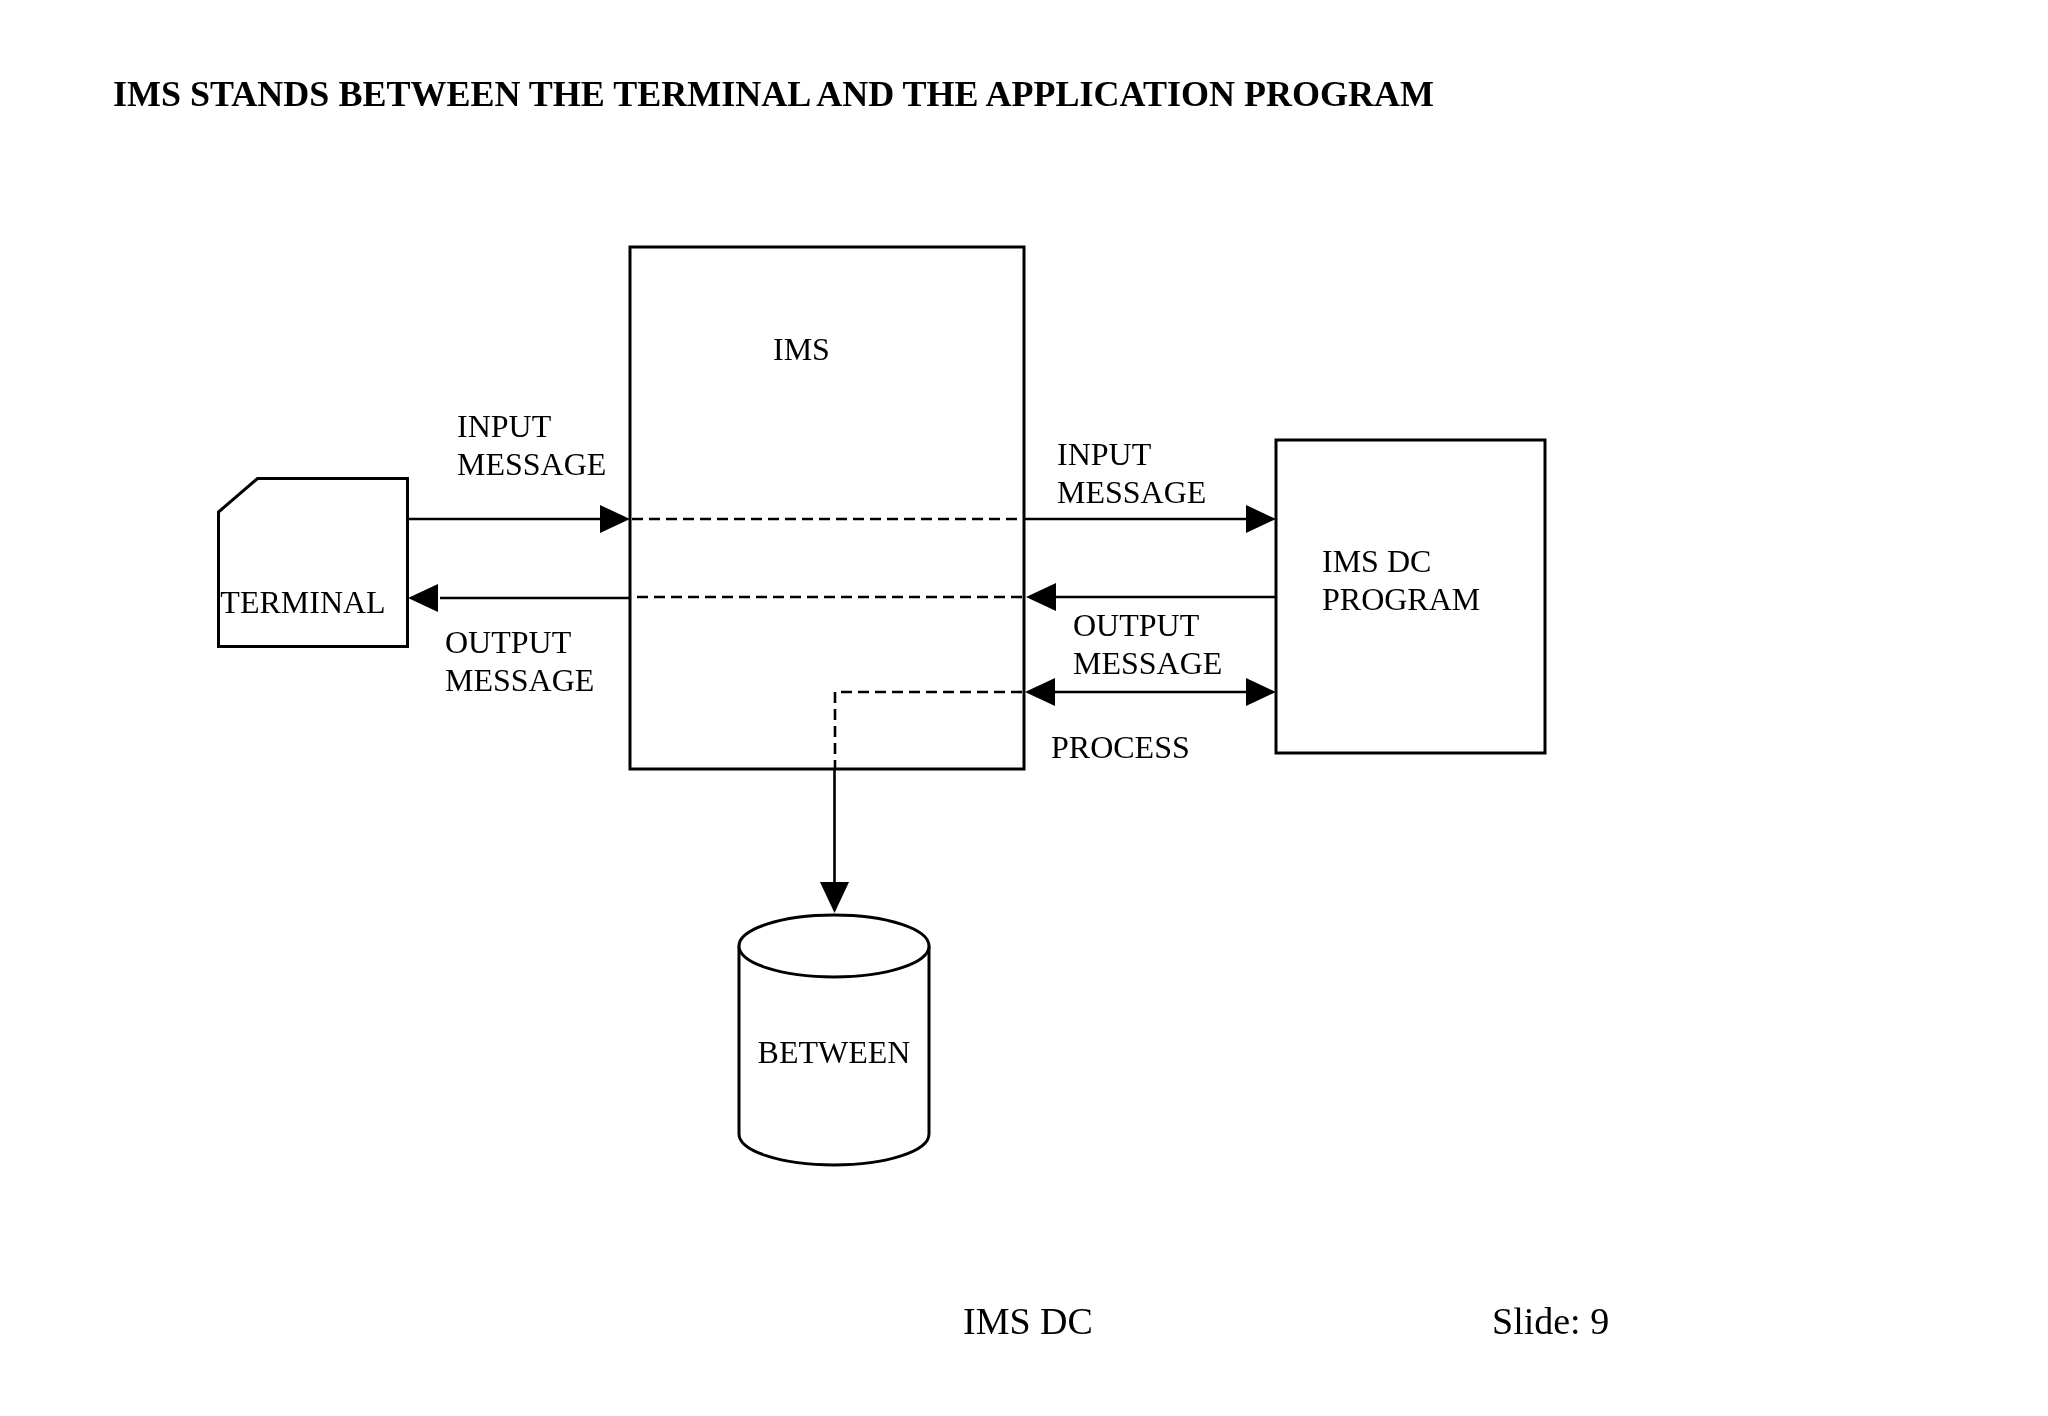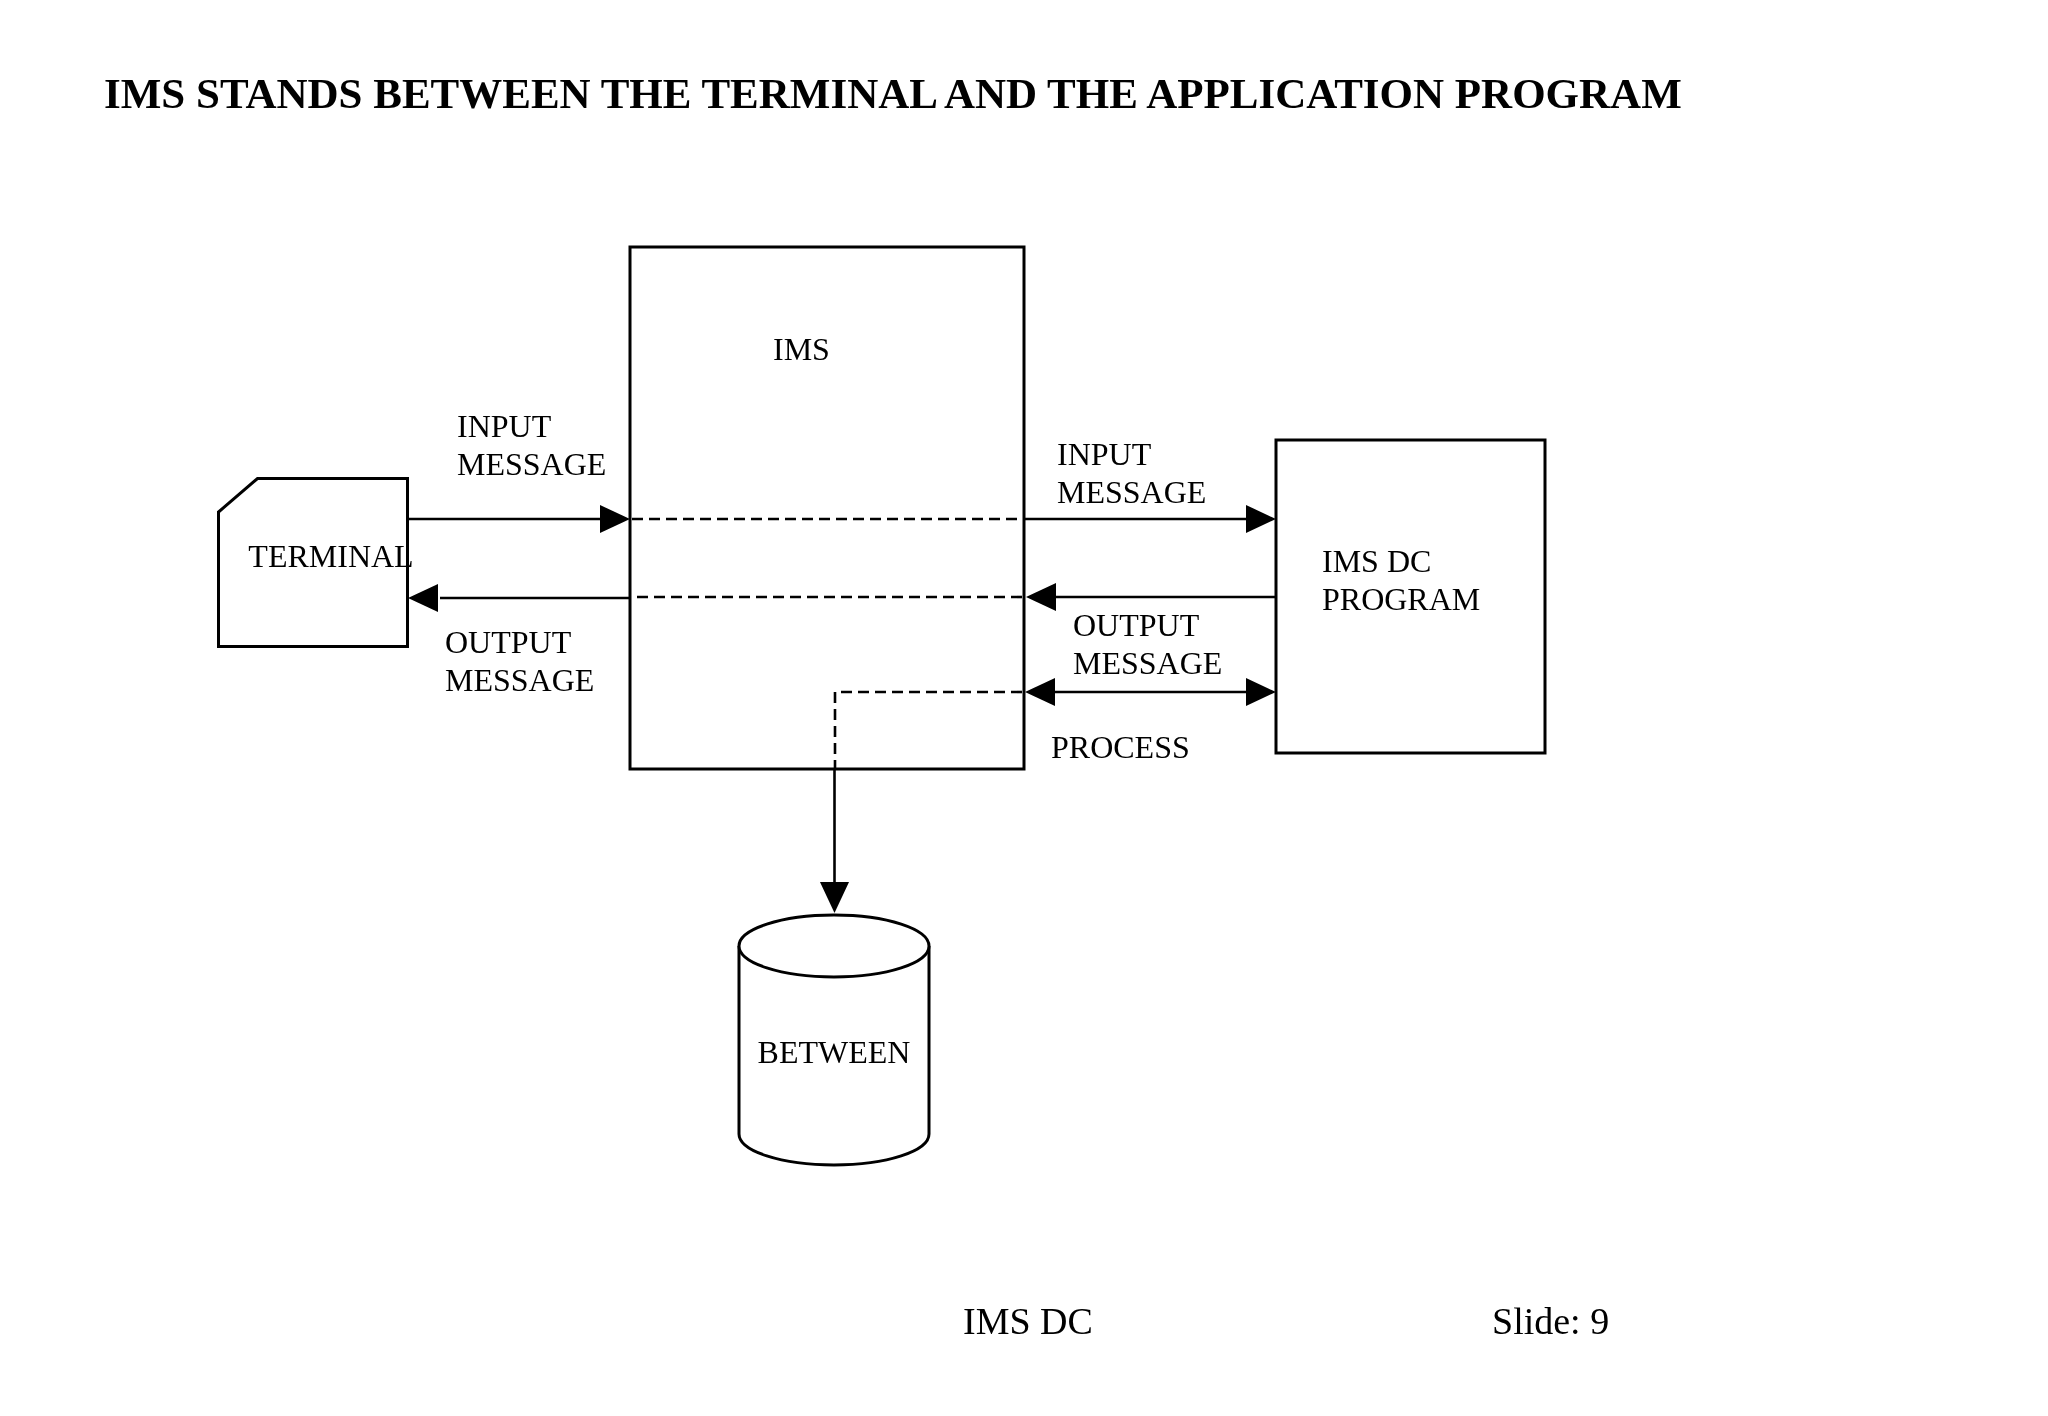--- a/index.html
+++ b/index.html
@@ -21,25 +21,25 @@
     position: absolute;
     font-weight: normal;
     font-size: 32px;
     line-height: 38px;
     white-space: pre-line;
     color: #000000;
   }
   .lbl.centered { text-align: center; }
   #title {
     position: absolute;
-    left: 104px;
+    left: 113px;
     top: 68px;
     width: 1800px;
     font-weight: bold;
-    font-size: 43px;
+    font-size: 36px;
     line-height: 52px;
     white-space: nowrap;
   }
   .footer-text {
     position: absolute;
     top: 1299px;
     font-weight: normal;
     font-size: 38px;
     line-height: 44px;
     white-space: nowrap;
@@ -90,21 +90,21 @@
     <rect x="630" y="247" width="394" height="522" fill="none" stroke="#000000" stroke-width="3"></rect>
 
     <rect x="1276" y="440" width="269" height="313" fill="#ffffff" stroke="#000000" stroke-width="3"></rect>
 
     <g>
       <path d="M 739 946 L 739 1134 A 95 31 0 0 0 929 1134 L 929 946" fill="#ffffff" stroke="#000000" stroke-width="3"></path>
       <ellipse cx="834" cy="946" rx="95" ry="31" fill="#ffffff" stroke="#000000" stroke-width="3"></ellipse>
     </g>
   </svg>
 
-  <div class="lbl centered" style="left:218px; top:537px; width:170px;margin-left:28px;">TERMINAL</div>
+  <div class="lbl centered" style="left:218px; top:583px; width:170px;">TERMINAL</div>
 
   <div class="lbl" style="left:773px; top:330px;">IMS</div>
 
   <div class="lbl" style="left:1322px; top:542px;">IMS DC
 PROGRAM</div>
 
   <div class="lbl centered" style="left:739px; top:1033px; width:190px;">BETWEEN</div>
 
   <div class="lbl" style="left:457px; top:407px;">INPUT
 MESSAGE</div>

